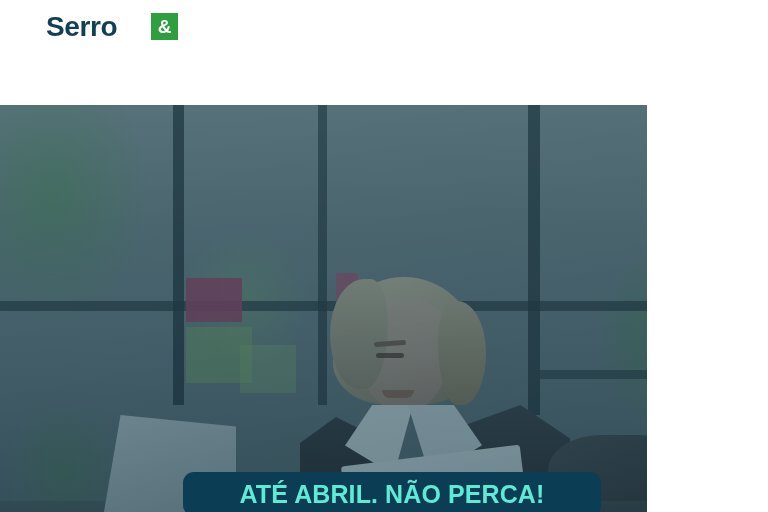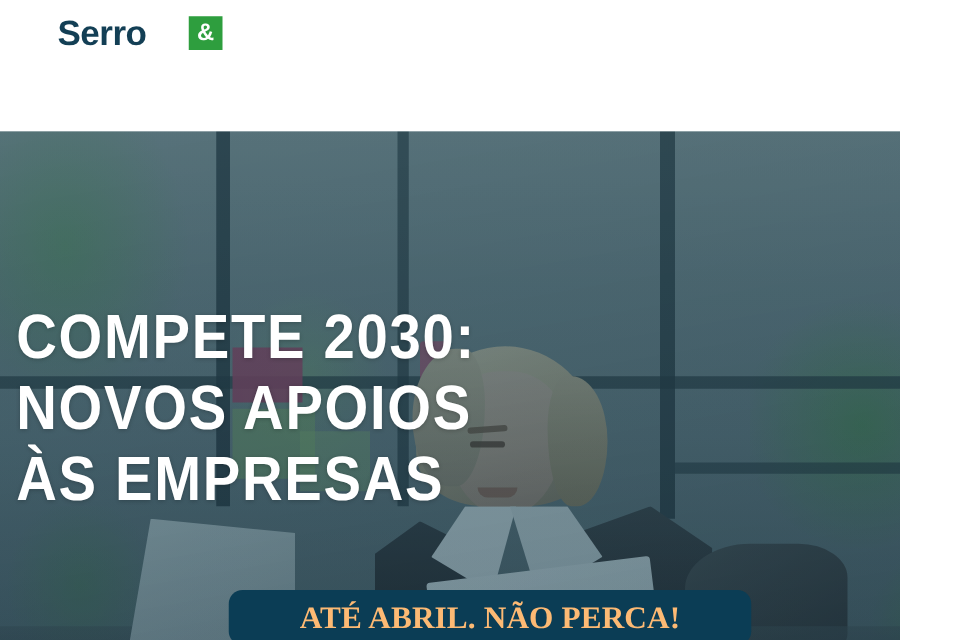--- a/index.html
+++ b/index.html
@@ -4,21 +4,21 @@
 <style>
   * { margin:0; padding:0; box-sizing:border-box; }
   html, body { width:768px; height:512px; }
   body {
     font-family:"Liberation Sans", sans-serif;
     background:#ffffff;
     overflow:hidden;
   }
   .poster {
     position:relative;
-    width:720px;
+    width:647px;
     height:512px;
     background:#ffffff;
     overflow:hidden;
   }
 
   
   .header {
     position:absolute;
     top:0; left:0;
     width:768px;
@@ -258,22 +258,22 @@
     width:418px;
     height:44px;
     background:#0b3d55;
     border-radius:11px;
     display:flex;
     align-items:center;
     justify-content:center;
     z-index:20;
   }
   .badge-text {
-    color:#fdba74;
-    font-family:Liberation Serif, serif;
+    color:#5eead4;
+    font-family:Liberation Sans, sans-serif;
     font-weight:bold;
     font-size:25px;
     line-height:25px;
     letter-spacing:0.1px;
     white-space:nowrap;
   }
 </style>
 </head>
 <body>
 
@@ -328,25 +328,20 @@
       <div class="paper-a"></div>
 
       <div class="sparkle">
           <div class="sparkle-x"></div>
         </div>
 
       <div class="wash"></div>
       <div class="wash2"></div>
     </div>
 
-    <div class="headline">
-      <div class="hl-line">COMPETE 2030:</div>
-      <div class="hl-line">NOVOS APOIOS</div>
-      <div class="hl-line">ÀS EMPRESAS</div>
-    </div>
 
     <div class="badge">
       <span class="badge-text">ATÉ ABRIL. NÃO PERCA!</span>
     </div>
 
   </div>
 
 </div>
 
 </body></html>

